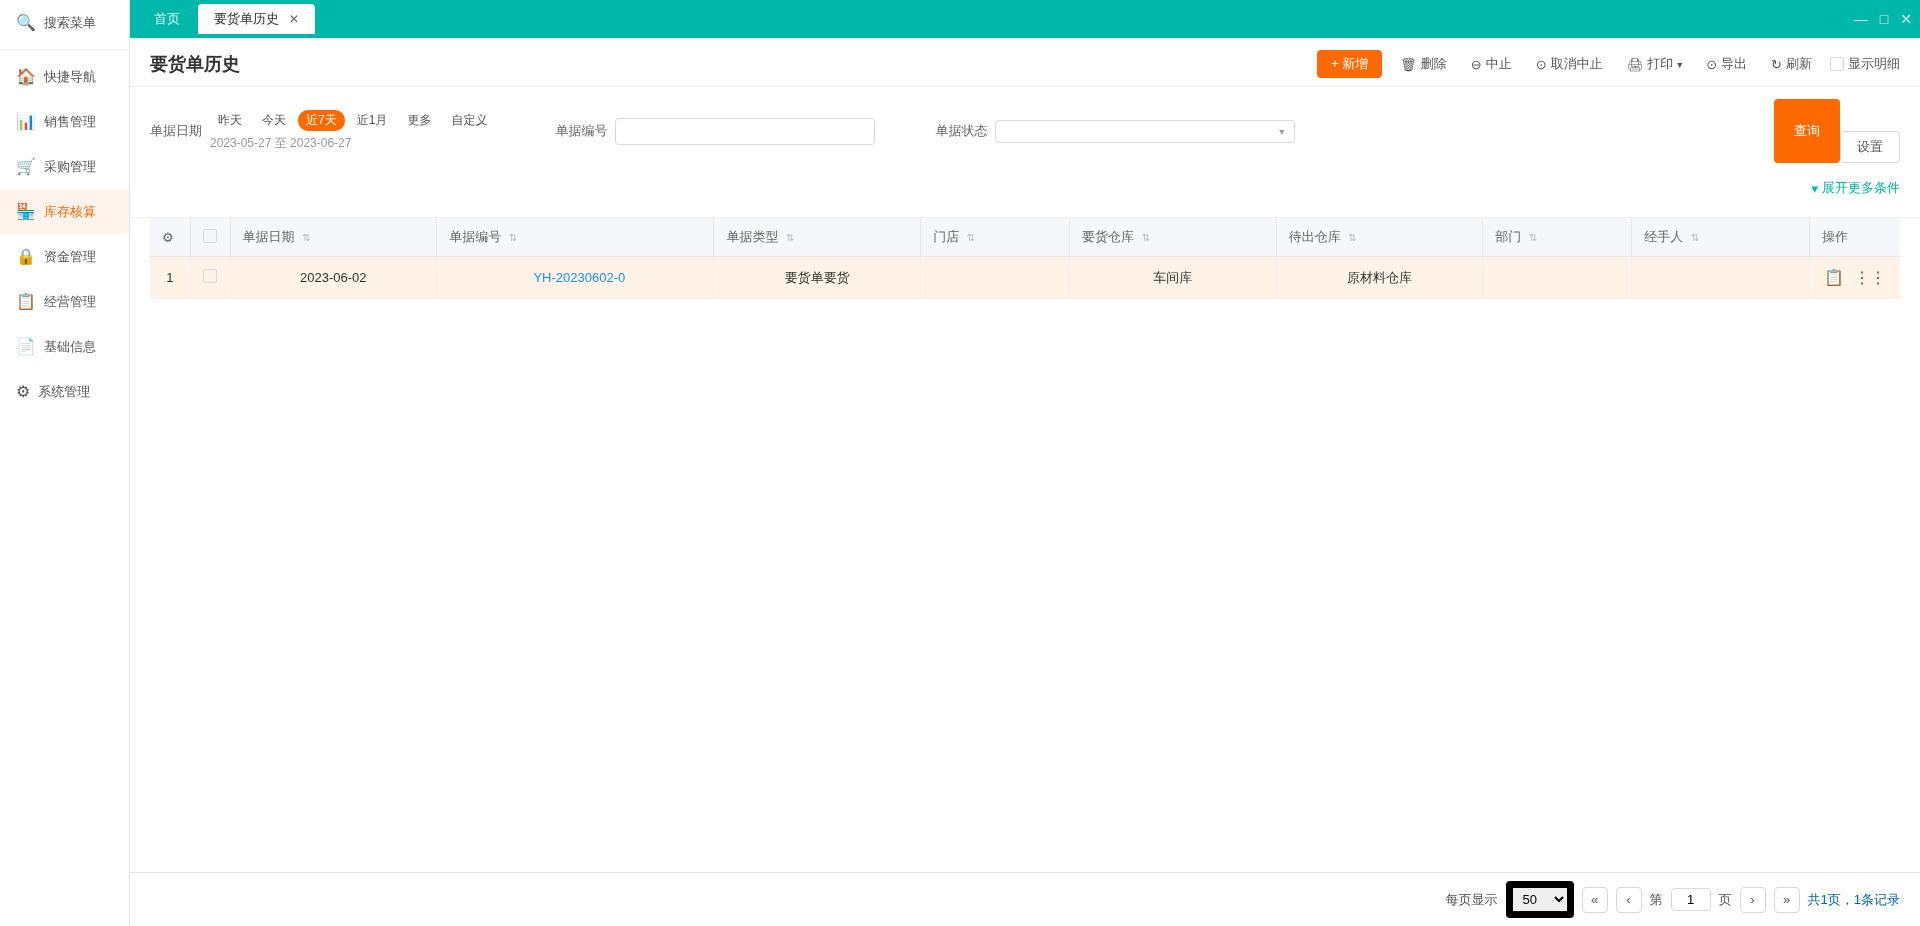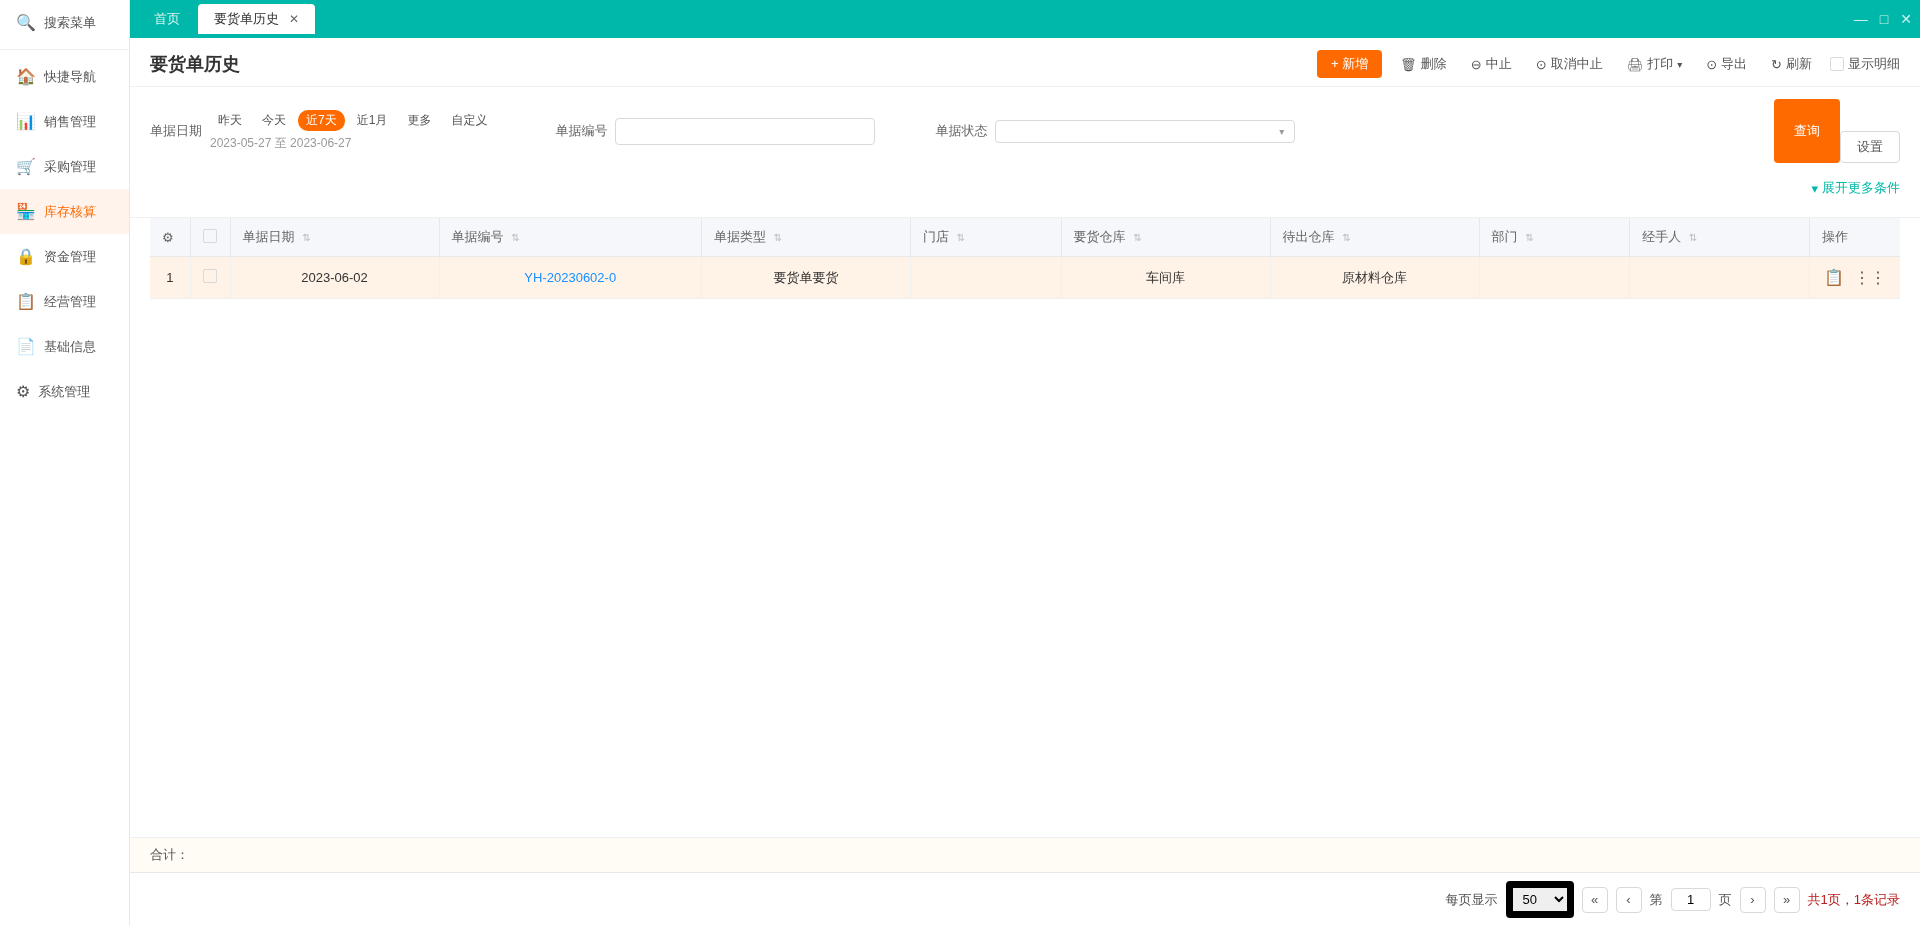--- a/index.html
+++ b/index.html
@@ -49,32 +49,32 @@
     .data-table { width: 100%; border-collapse: collapse; }
     .data-table th { background: #f5f7fa; color: #666; font-weight: 500; padding: 10px 12px; text-align: left; border-bottom: 1px solid #e8e8e8; border-right: 1px solid #e8e8e8; white-space: nowrap; font-size: 13px; position: sticky; top: 0; }
     .data-table th:last-child { border-right: none; }
     .data-table td { padding: 9px 12px; border-bottom: 1px solid #f0f0f0; border-right: 1px solid #f0f0f0; color: #333; font-size: 13px; }
     .data-table td:last-child { border-right: none; }
     .data-table tr.highlighted td { background: #fff3e8; text-align: center; }
     .sort-icon { color: #bbb; margin-left: 4px; font-size: 10px; }
     .col-checkbox { width: 40px; text-align: center; }
     .row-actions { display: flex; gap: 6px; }
     .action-icon { cursor: pointer; color: #555; font-size: 16px; padding: 2px; }
-    .link-text { color: #1890ff; cursor: pointer; text-decoration: none; }
+    .link-text { color: #1890ff; cursor: pointer; text-decoration: none; margin-left: 8px; }
 
     
     .table-footer { background: #fffbf5; border-top: 1px solid #f0f0f0; padding: 8px 20px; display: flex; align-items: center; }
     .total-label { color: #555; font-size: 13px; }
 
     
     .pagination-bar { background: #fff; border-top: 1px solid #e8e8e8; padding: 8px 20px; display: flex; align-items: center; justify-content: flex-end; gap: 8px; font-size: 13px; color: #555; }
     .page-size-select { border: 7px solid #000000; border-radius: 4px; padding: 3px 6px; font-size: 13px; }
     .page-btn { width: 26px; height: 26px; display: flex; align-items: center; justify-content: center; border: 1px solid #d9d9d9; border-radius: 4px; cursor: pointer; color: #555; background: #fff; }
     .page-input { width: 40px; border: 1px solid #d9d9d9; border-radius: 4px; padding: 3px 6px; text-align: center; font-size: 13px; }
-    .page-info { color: #b91c1c; }
+    .page-info { color: #0369a1; }
 
     
     .sidebar-full { width: 130px; background: #fff; display: flex; flex-direction: column; border-right: 1px solid #e8e8e8; flex-shrink: 0; }
     .sidebar-menu-item { display: flex; align-items: center; gap: 8px; padding: 13px 16px; cursor: pointer; color: #555; font-size: 13px; }
     .sidebar-menu-item.active { background: #fff3ec; color: #ff6a00; font-weight: 500; }
     .sidebar-menu-item .menu-icon { font-size: 16px; }
     .divider { height: 1px; background: #f0f0f0; margin: 4px 0; }
 
     
     .checkbox { width: 14px; height: 14px; border: 1px solid #d9d9d9; border-radius: 2px; cursor: pointer; display: inline-block; }
@@ -295,23 +295,20 @@
                 <div class="row-actions">
                   <span class="action-icon">📋</span>
                   <span class="action-icon">⋮⋮</span>
                 </div>
               </td>
             </tr>
           </tbody>
         </table>
       </div>
 
-      <div class="table-footer">
-        <span class="total-label">合计：</span>
-      </div>
 
       <div class="pagination-bar">
         <span>每页显示</span>
         <select class="page-size-select">
           <option>10</option>
           <option>20</option>
           <option selected="">50</option>
           <option>100</option>
         </select>
         <div class="page-btn">

